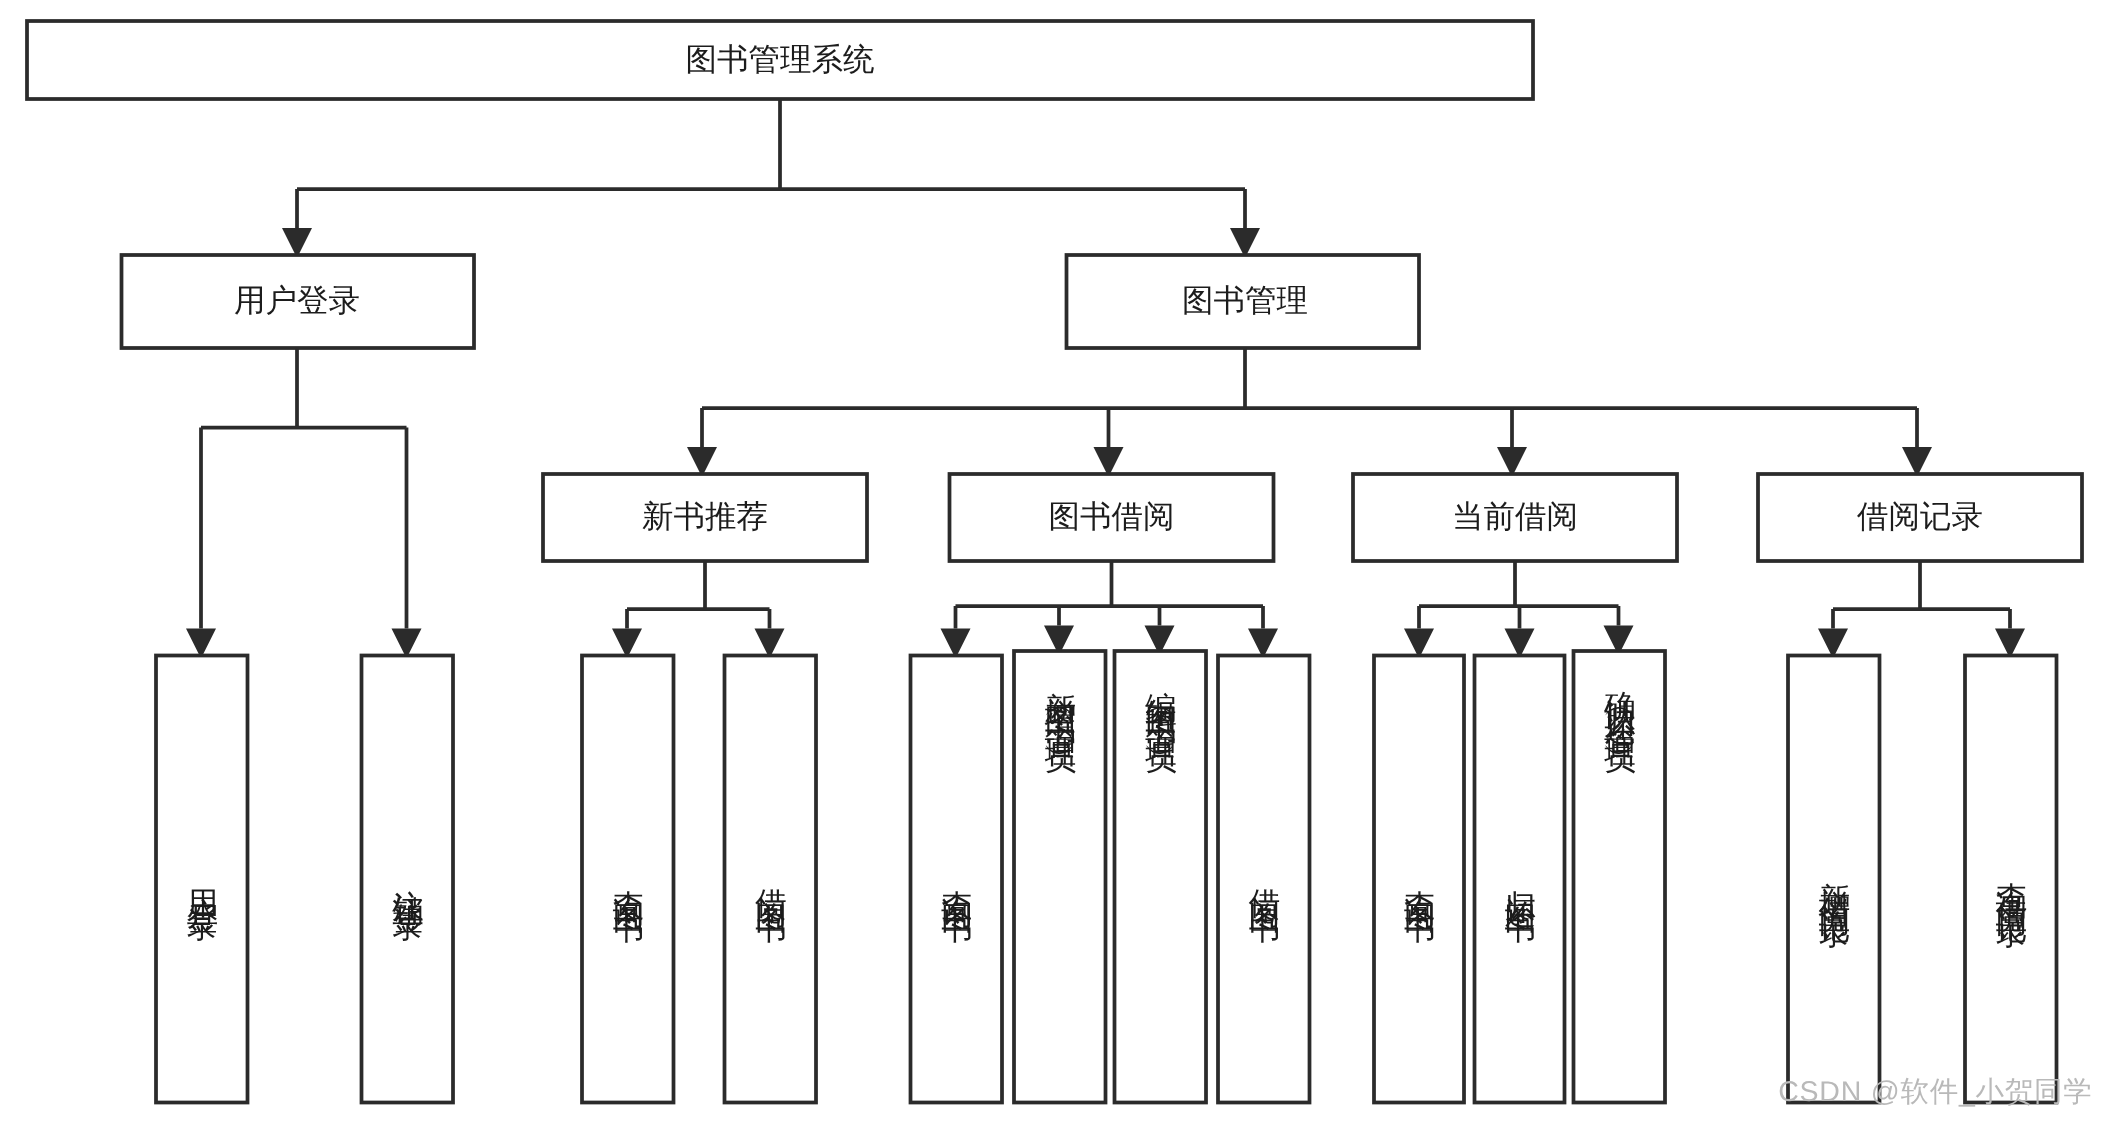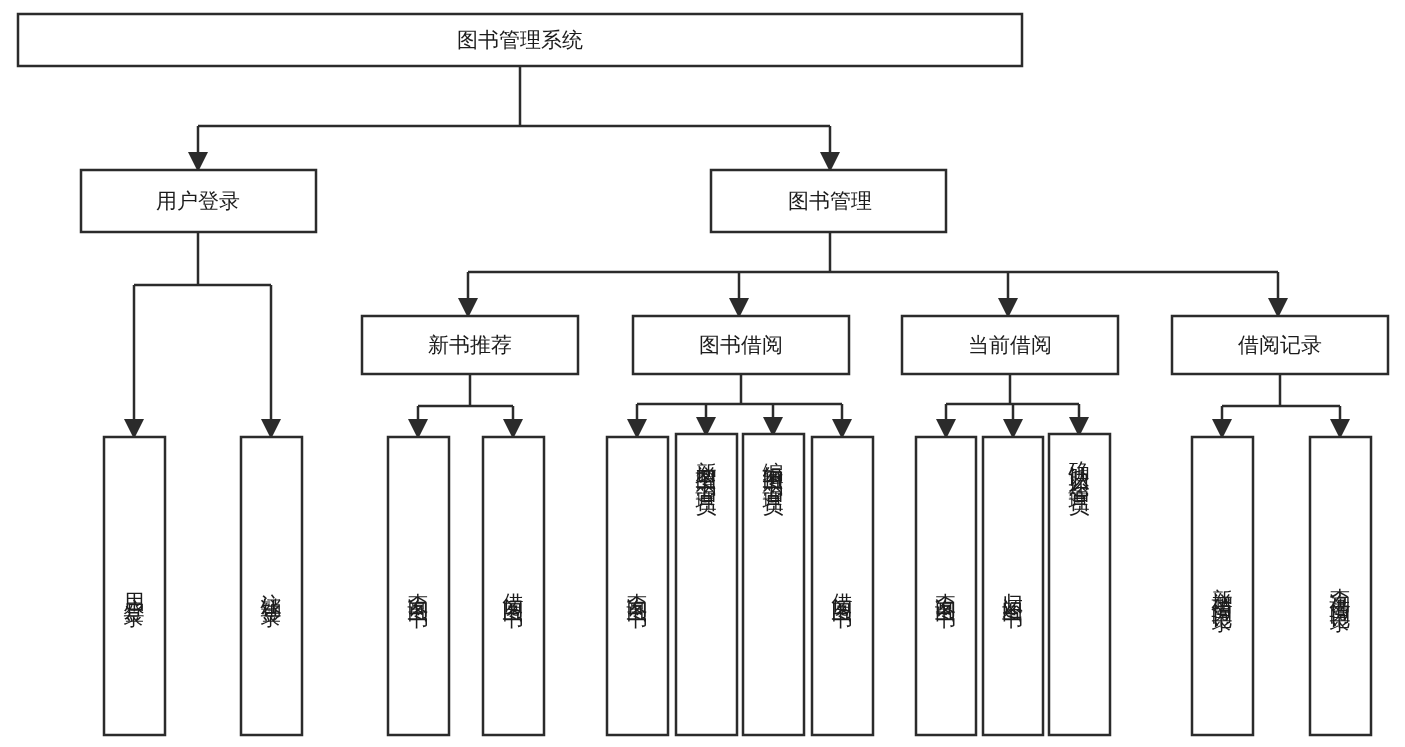--- a/index.html
+++ b/index.html
@@ -226,14 +226,15 @@
   <div class="node-label-v-wrap" style="left:1049px; top:434px; width:61px; height:301px; align-items:flex-start;">
     <span class="node-label-v" style="padding-top:10px;">确认归还（管理员）</span>
   </div>
   <div class="node-label-v-wrap" style="left:1192px; top:437px; width:61px; height:298px;">
     <span class="node-label-v">新增借阅记录</span>
   </div>
   <div class="node-label-v-wrap" style="left:1310px; top:437px; width:61px; height:298px;">
     <span class="node-label-v">查询借阅记录</span>
   </div>
 
+  <div class="watermark">CSDN @软件_小贺同学</div>
 
 </div>
 
 </body></html>

